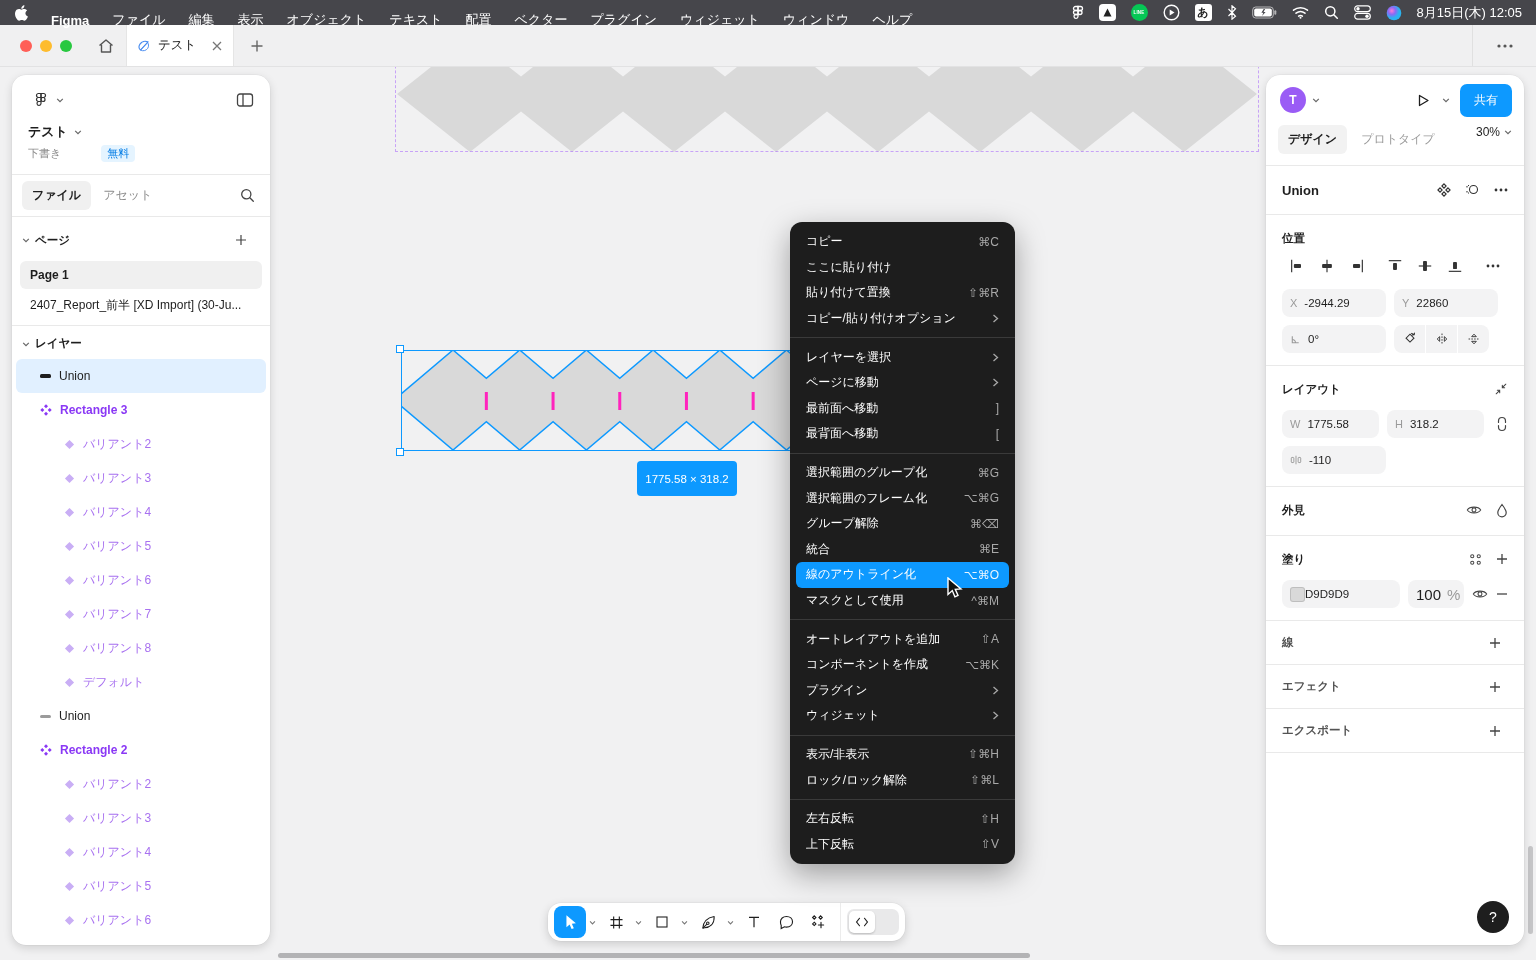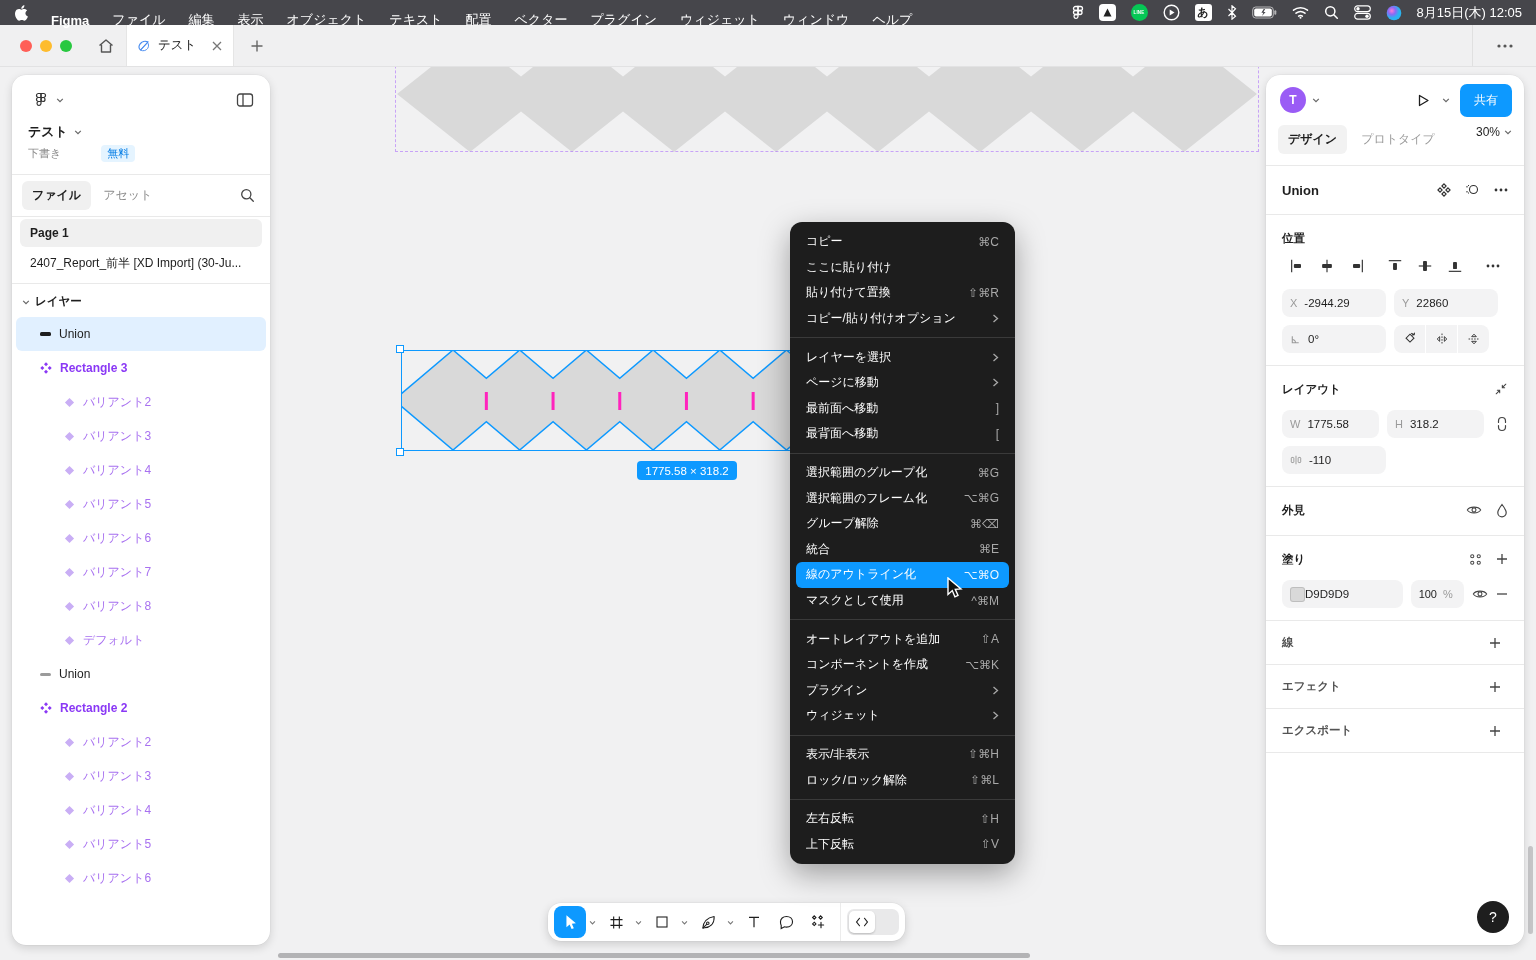--- a/index.html
+++ b/index.html
@@ -48,21 +48,21 @@
   .comp-label { position:absolute; left:398px; top:-52px; display:flex; align-items:center; gap:5px;
     color:var(--purple,#8A38F5); font-size:11.5px; }
   .band-wrap { position:absolute; left:395px; top:-31px; width:864px; height:116px; }
   .band-border { position:absolute; inset:0; border:1px dashed rgba(151,71,255,.45); }
   .sel-wrap { position:absolute; left:401px; top:283px; width:533px; height:101px; }
   .sel-svg { position:absolute; left:0; top:0; }
   .sel-box { position:absolute; inset:0; border:1.5px solid var(--accent,#0D99FF); }
   .handle { position:absolute; width:8px; height:8px; background:#fff;
     border:1.5px solid var(--accent,#0D99FF); }
   .h-tl{left:-5px;top:-5px}.h-bl{left:-5px;bottom:-5px}.h-tr{right:-5px;top:-5px}.h-br{right:-5px;bottom:-5px}
-  .size-badge { position:absolute; left:637px; top:394px; min-width:100px; height:19px;
+  .size-badge { position:absolute; left:637px; top:394px; min-width:100px; height:35px;
     background:var(--accent,#0D99FF); color:#fff; font-size:11.5px; border-radius:4px;
     display:flex; align-items:center; justify-content:center; padding:0 8px; }
   .hscroll { position:absolute; left:278px; top:886px; width:752px; height:5px;
     background:#b3b3b5; border-radius:3px; }
   .vscroll { position:absolute; left:1528px; top:779px; width:5px; height:88px;
     background:#c6c6c8; border-radius:3px; }
 
   
   .panel { position:absolute; top:75px; width:258px; height:870px; background:#fff;
     border-radius:14px; box-shadow:0 3px 10px rgba(0,0,0,.14), 0 0 0 .5px rgba(0,0,0,.05);
@@ -138,21 +138,21 @@
     align-items:center; justify-content:center; color:#333; }
   .btn-group .gbtn:first-child { border-radius:8px 0 0 8px; }
   .btn-group .gbtn:last-child { border-radius:0 8px 8px 0; }
   .frow .ticon { color:#444; display:flex; margin-left:4px; }
   .fill-row { display:flex; align-items:center; margin-top:8px; gap:8px; }
   .fill-chip { background:#f3f3f4; border-radius:8px; height:28px; display:flex;
     align-items:center; padding:0 8px; width:128px; font-size:11.5px; }
   .swatch { width:15px; height:15px; border-radius:3px; background:var(--shape_fill,#D9D9D9);
     box-shadow:inset 0 0 0 1px rgba(0,0,0,.12); }
   .fill-op { background:#f3f3f4; border-radius:8px; height:28px; display:flex; align-items:center;
-    padding:0 8px; gap:6px; width:56px; font-size:11px; }
+    padding:0 8px; gap:6px; width:56px; font-size:15px; }
   .fill-op .unit { color:#9a9a9a; }
   .fill-row .ticon { color:#444; display:flex; }
   .rp-empty-sec { display:flex; align-items:center; padding:0 16px; height:43px; }
   .rp-empty-sec .slabel { font-size:11.5px; font-weight:bold; color:#545454; flex:1; }
   .help-btn { position:absolute; left:1477px; top:901px; width:32px; height:32px; border-radius:50%;
     background:#1e1e1e; color:#fff; font-size:14px; display:flex; align-items:center;
     justify-content:center; z-index:40; }
 
   
   .ctx { position:absolute; left:790px; top:222px; width:225px; background:var(--menu_bg,#1D1D1D);
@@ -401,20 +401,32 @@
     <span class="grow"></span>
     <span class="icon-btn">
       <svg width="15" height="15" viewBox="0 0 15 15" fill="none" stroke="#444" stroke-width="1.3" stroke-linecap="round">
           <circle cx="6.3" cy="6.3" r="4.6"></circle>
           <path d="M9.8 9.8 13.3 13.3"></path>
         </svg>
     </span>
   </div>
   <div class="divider"></div>
 
+  <div class="sec-header">
+    <svg width="8" height="8" viewBox="0 0 8 8" fill="none" stroke="#666" stroke-width="1.2">
+        <path d="M1.2 2.8 4 5.6 6.8 2.8"></path>
+      </svg>
+    <span>ページ</span>
+    <span class="grow"></span>
+    <span class="icon-btn">
+      <svg width="12" height="12" viewBox="0 0 12 12" stroke="#444" stroke-width="1.2">
+          <path d="M6 1v10M1 6h10"></path>
+        </svg>
+    </span>
+  </div>
   <div class="page-row active">
       <span>Page 1</span>
     </div>
   <div class="page-row">
       <span>2407_Report_前半  [XD Import] (30-Ju...</span>
     </div>
   <div class="divider" style="margin-top:6px"></div>
 
   <div class="sec-header">
     <svg width="8" height="8" viewBox="0 0 8 8" fill="none" stroke="#666" stroke-width="1.2">

